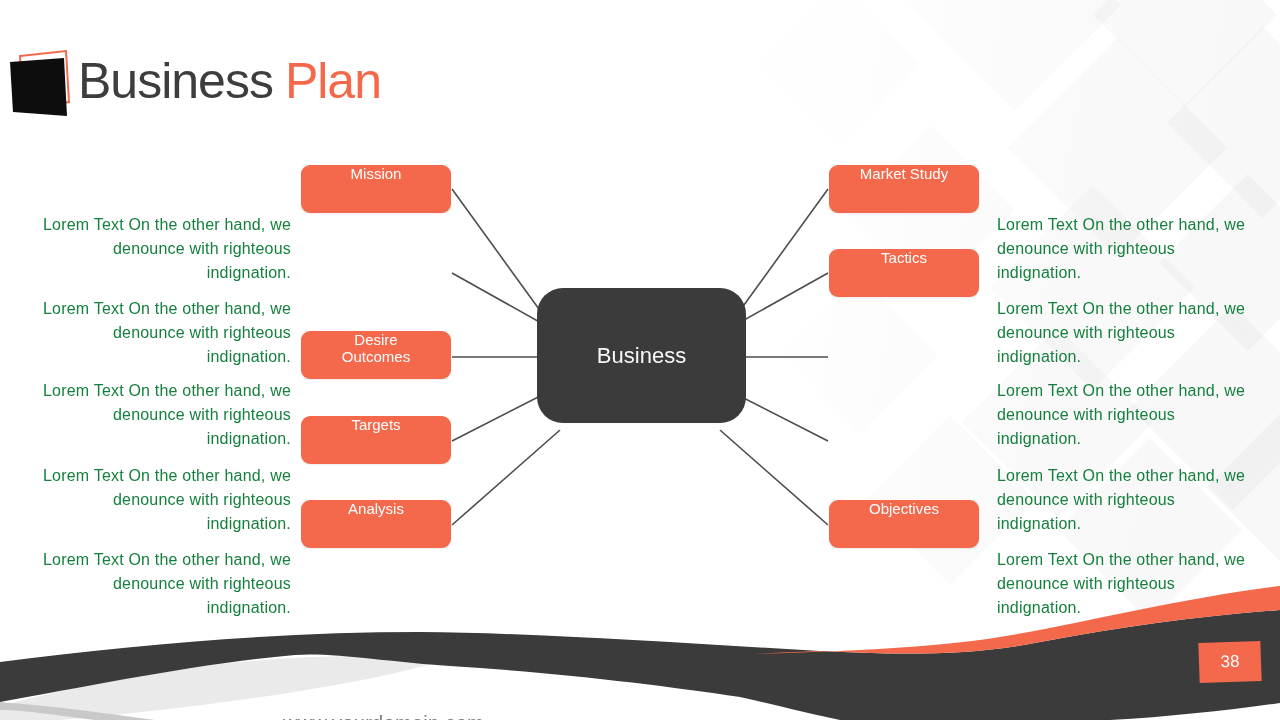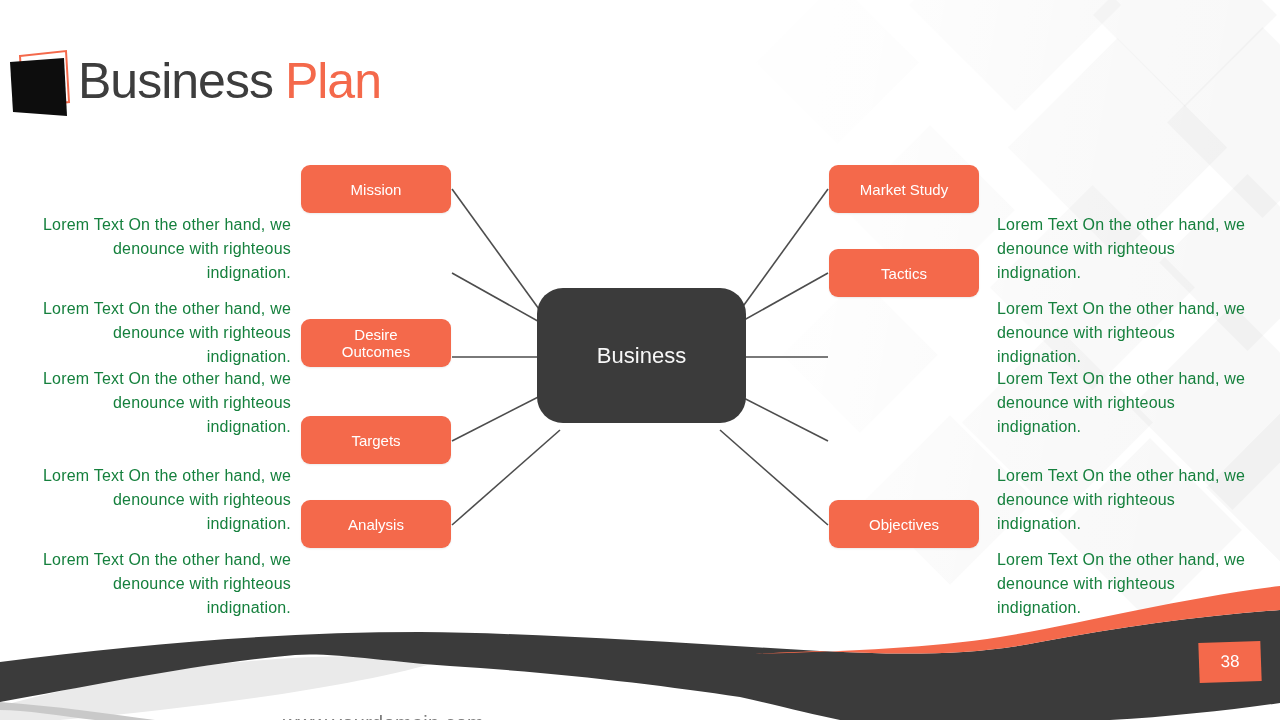--- a/index.html
+++ b/index.html
@@ -15,24 +15,24 @@
   #pattern .fade{position:absolute;left:0;top:0;width:100%;height:100%;
     background:linear-gradient(100deg,#ffffff 2%,rgba(255,255,255,0.8) 28%,rgba(255,255,255,0.25) 58%,rgba(255,255,255,0) 85%);}
   
   #logo{position:absolute;left:2px;top:42px;z-index:3;}
   #title{position:absolute;left:78px;top:52px;z-index:3;font-size:50px;font-weight:normal;letter-spacing:-1px;line-height:58px;}
   #title .t-dark{color:#3d3d3d;margin-right:12px;}
   #title .t-accent{color:#f4694b;}
   
   #connectors{position:absolute;left:0;top:0;width:1280px;height:720px;z-index:1;}
   .node{position:absolute;width:150px;height:48px;background:#f4694b;border-radius:9px;
-    color:#fff;display:flex;align-items:center;justify-content:center;text-align:center;
+    color:#fff;display:flex;align-items:flex-start;justify-content:center;text-align:center;
     font-size:15px;line-height:17px;z-index:2;box-shadow:0 1px 2px rgba(0,0,0,0.08);}
   .node.nl{left:301px}.node.nr{left:829px}
-  .r0{top:165px}.r1{top:249px}.r2{top:319px}.r3{top:416px}.r4{top:500px}
+  .r0{top:165px}.r1{top:249px}.r2{top:331px}.r3{top:416px}.r4{top:500px}
   .node .narrow{display:inline-block;width:85px;}
   .desc{position:absolute;width:252px;color:#15803d;font-size:16px;line-height:24px;
     letter-spacing:0.2px;z-index:2;white-space:pre-wrap;}
   .desc.dl{left:39px;text-align:right}
   .desc.dr{left:997px;text-align:left}
   #center-node{position:absolute;left:537px;top:288px;width:209px;height:135px;background:#3b3b3b;
     border-radius:26px;color:#f7f7f7;display:flex;flex-direction:column;align-items:center;justify-content:center;
     font-size:22px;line-height:32px;z-index:2;}
   
   #footer-waves{position:absolute;left:0;top:520px;width:1280px;height:200px;z-index:3;}

